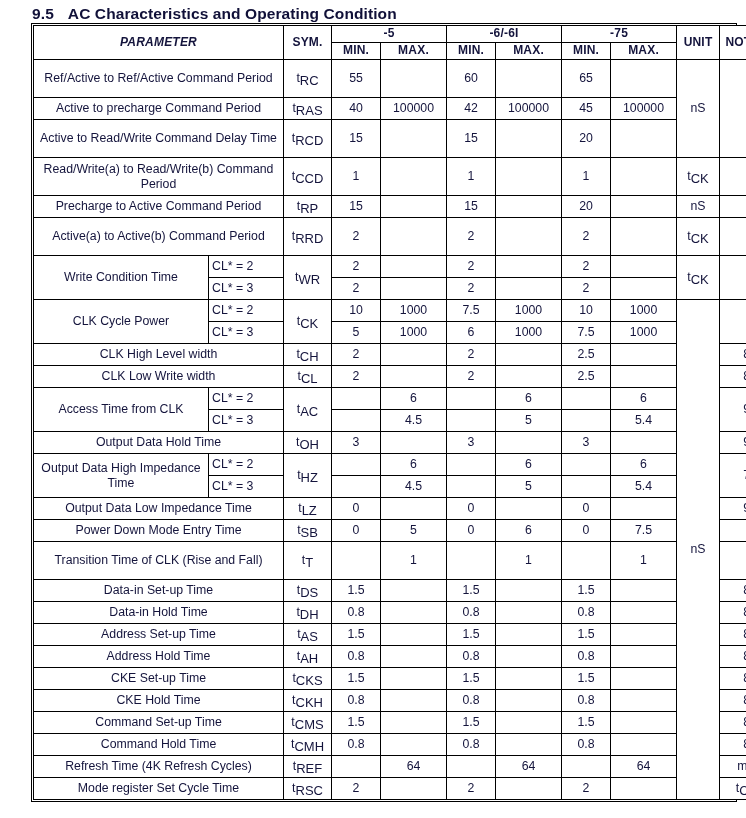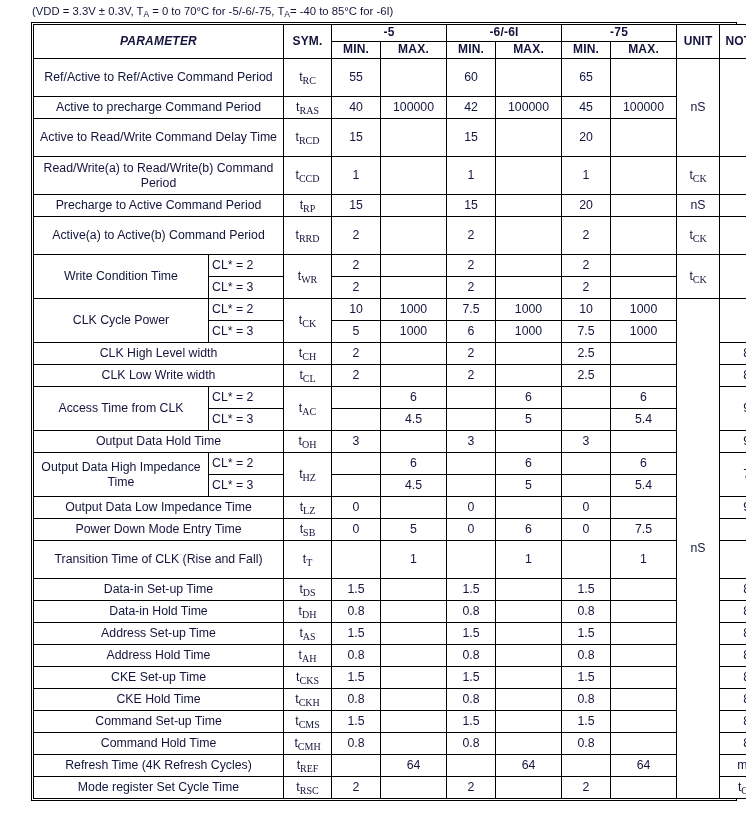--- a/index.html
+++ b/index.html
@@ -72,44 +72,44 @@
     font-weight: bold;
     text-align: center;
     font-size: 12px;
     letter-spacing: 0.2px;
   }
   .hd-param { height: 34px; font-style: italic; }
   .c-l { text-align: center; padding-left: 6px; }
   .num { text-align: center; font-size: 12.6px; }
   .sym { text-align: center; font-size: 13px; white-space: nowrap; }
   .sym sub, .unit sub {
-    font-size: 10px;
+    font-size: 13px;
     vertical-align: baseline;
     position: relative;
     top: 3px;
     letter-spacing: 0;
-    font-family: Liberation Serif, serif;
   }
   .unit { text-align: center; font-size: 12.6px; }
   .clcell { text-align: left; font-size: 12.3px; height: 22px; }
   .note { text-align: center; font-size: 12.6px; }
 
   tr.r1 > td { height: 38px; }
   tr.r2 > td { height: 22px; }
   tr.rsub > td { height: 22px; }
 </style>
 </head>
 <body>
 
 <div id="page">
 
-
-  <div class="sub-cond">
-    <span>(VDD = 3.3V ± 0.3V, T</span><sub>A</sub><span> = 0 to 70°C for -5/-6/-75, T</span><sub>A</sub><span>= -40 to 85°C for -6I)</span>
+  <div class="sec-head">
+    <span class="sec-num">9.5</span>
+    <span class="sec-title">AC Characteristics and Operating Condition</span>
   </div>
+
 
   <div class="tablewrap">
     <table class="spec">
       <colgroup>
         <col style="width:175px">
         <col style="width:75px">
         <col style="width:48px">
         <col style="width:49px">
         <col style="width:66px">
         <col style="width:49px">

